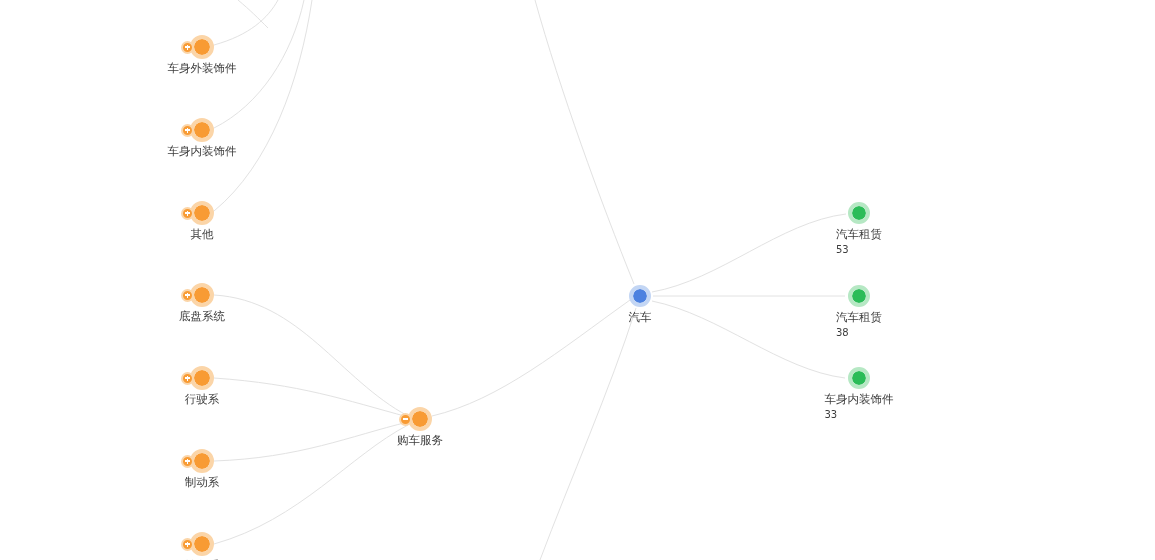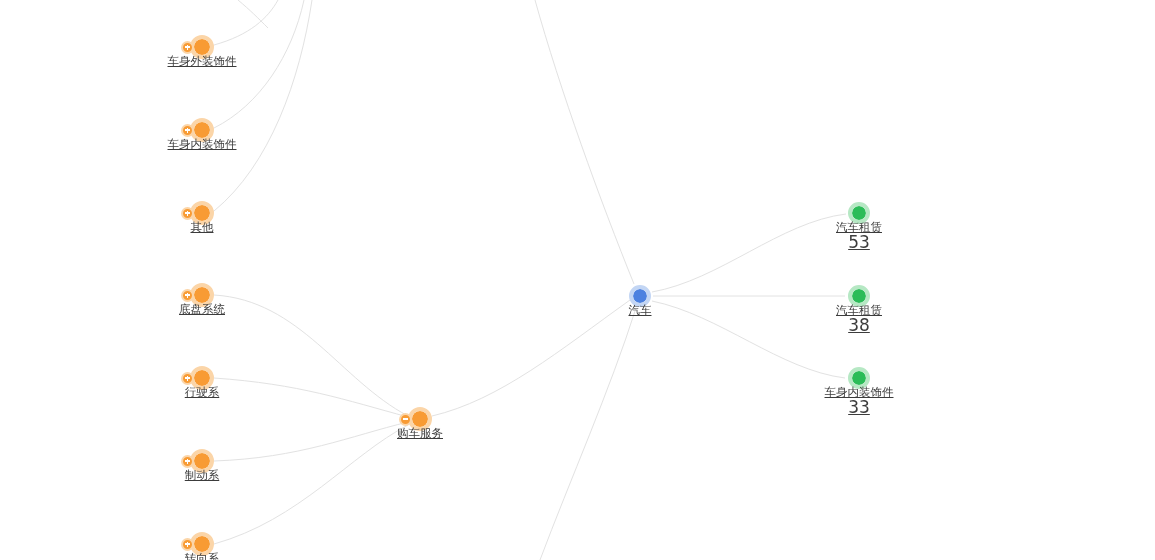--- a/index.html
+++ b/index.html
@@ -89,33 +89,31 @@
   .toggle-badge .bar-v {
     width: 1.4px;
     height: 5px;
   }
   .toggle-badge.collapsed .bar-v { display: block; }
   .node-caption {
     position: absolute;
     left: 50%;
     top: 50%;
     transform: translateX(-50%);
-    margin-top: 7px;
-    text-align: center;
+    margin-top: 14px;
     white-space: nowrap;
     color: #3c3c3c;
     font-size: 11.5px;
     line-height: 15px;
     user-select: none;
-    text-decoration: underline;
   }
   .node-count {
     display: block;
     color: #3c3c3c;
-    font-size: 17px;
+    font-size: 10px;
     line-height: 15px;
   }
 </style>
 </head>
 <body>
 
 <div id="graph-canvas">
 
   <svg id="edge-layer" viewBox="0 0 1155 560" xmlns="http://www.w3.org/2000/svg">
       <path d="M 214 295 C 300 300 340 380 408 416" fill="none" stroke="#e2e2e2" stroke-width="1"></path>

